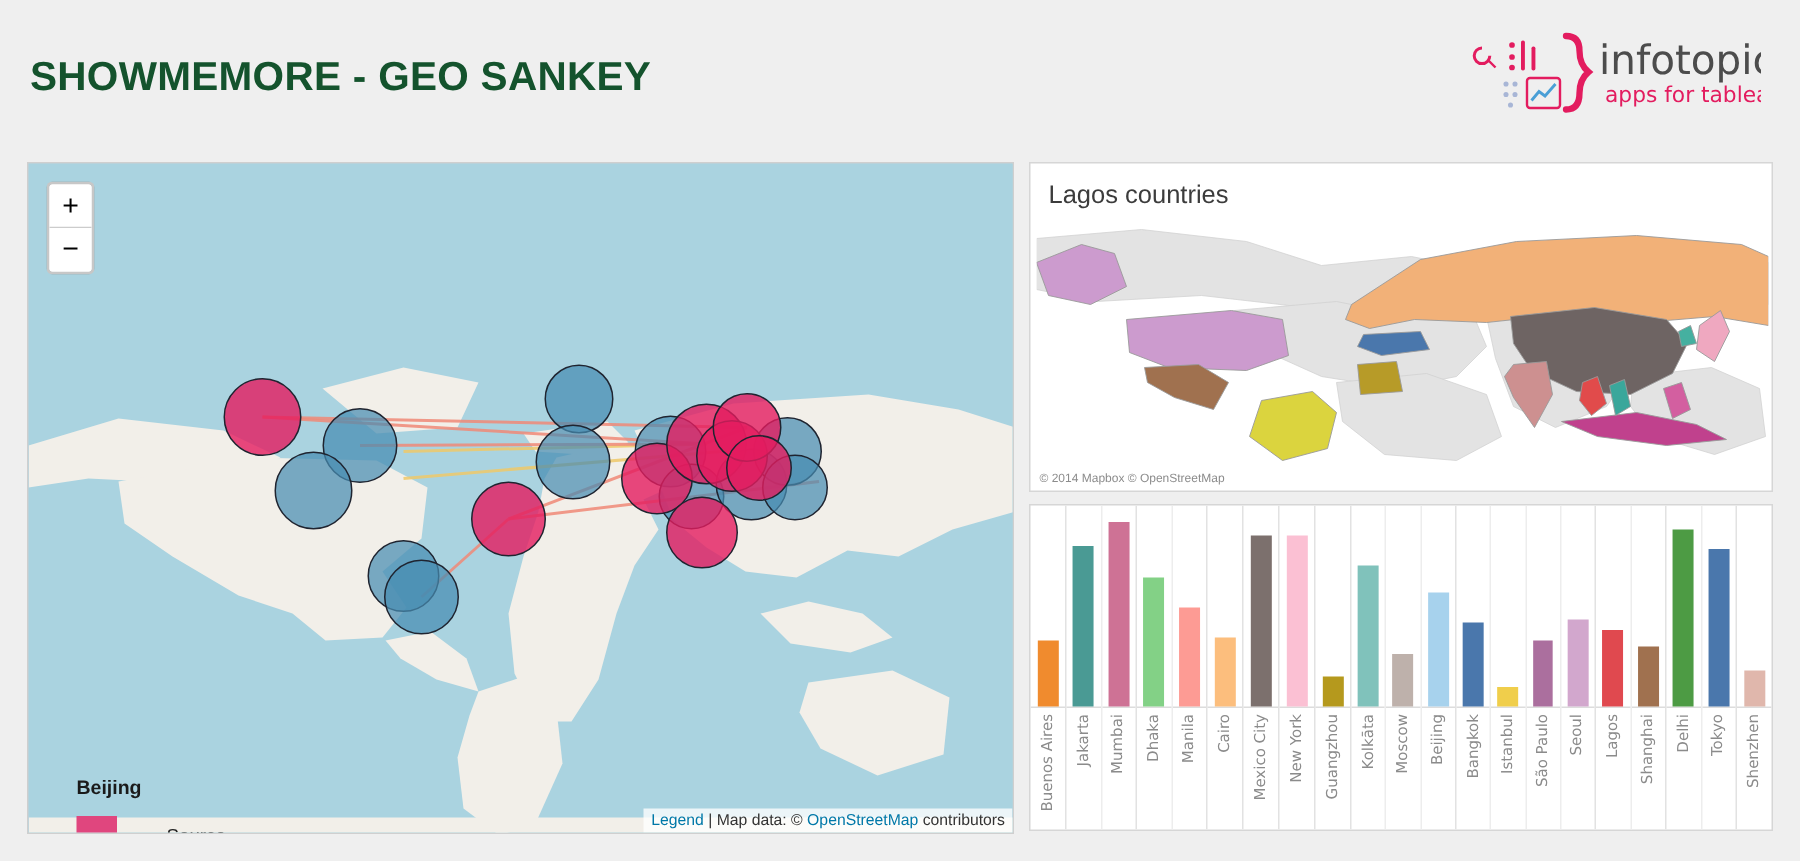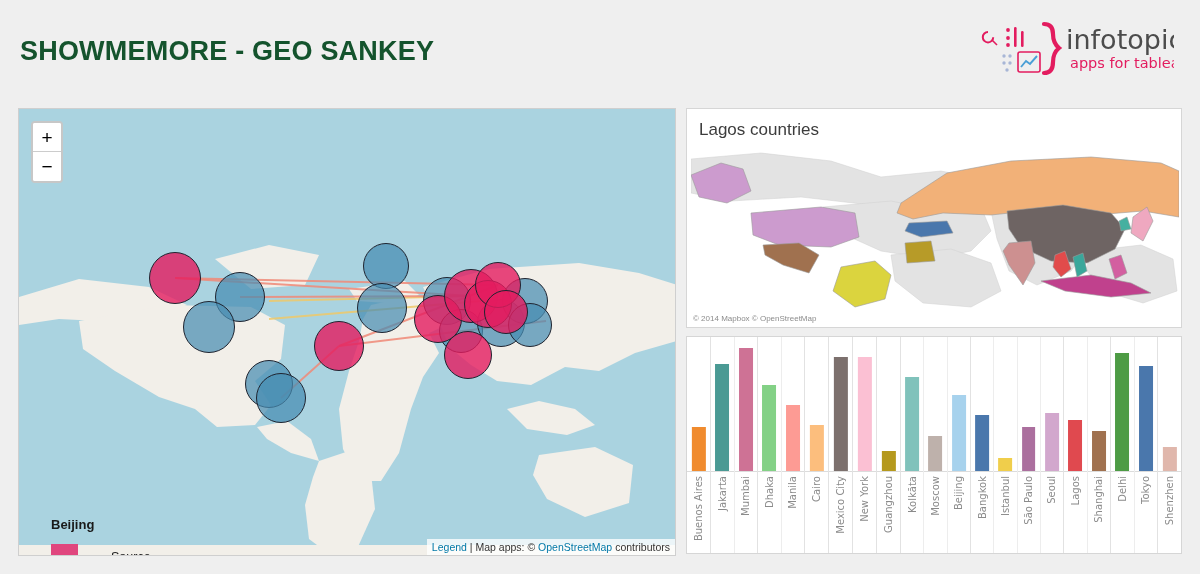--- a/index.html
+++ b/index.html
@@ -207,21 +207,21 @@
     <div id="legend">
       <div id="legend-title">Beijing</div>
       <div class="legend-row">
         <div class="legend-swatch" style="background:#e0467e"></div>
         <div class="legend-label">Source</div>
       </div>
 
     </div>
 
     <div id="map-attrib">
-      <a href="#">Legend</a><span> | </span><span>Map apps: © </span><a href="#">OpenStreetMap</a><span> contributors</span>
+      <a href="#">Legend</a><span> | </span><span>Map data: © </span><a href="#">OpenStreetMap</a><span> contributors</span>
     </div>
   </div>
 
   <div id="right-col">
 
     <div id="countries-card">
       <div id="countries-title">Lagos countries</div>
       <div id="countries-map">
         <svg width="488" height="158" viewBox="0 0 488 158">
           <rect width="488" height="158" fill="#ffffff"></rect>

